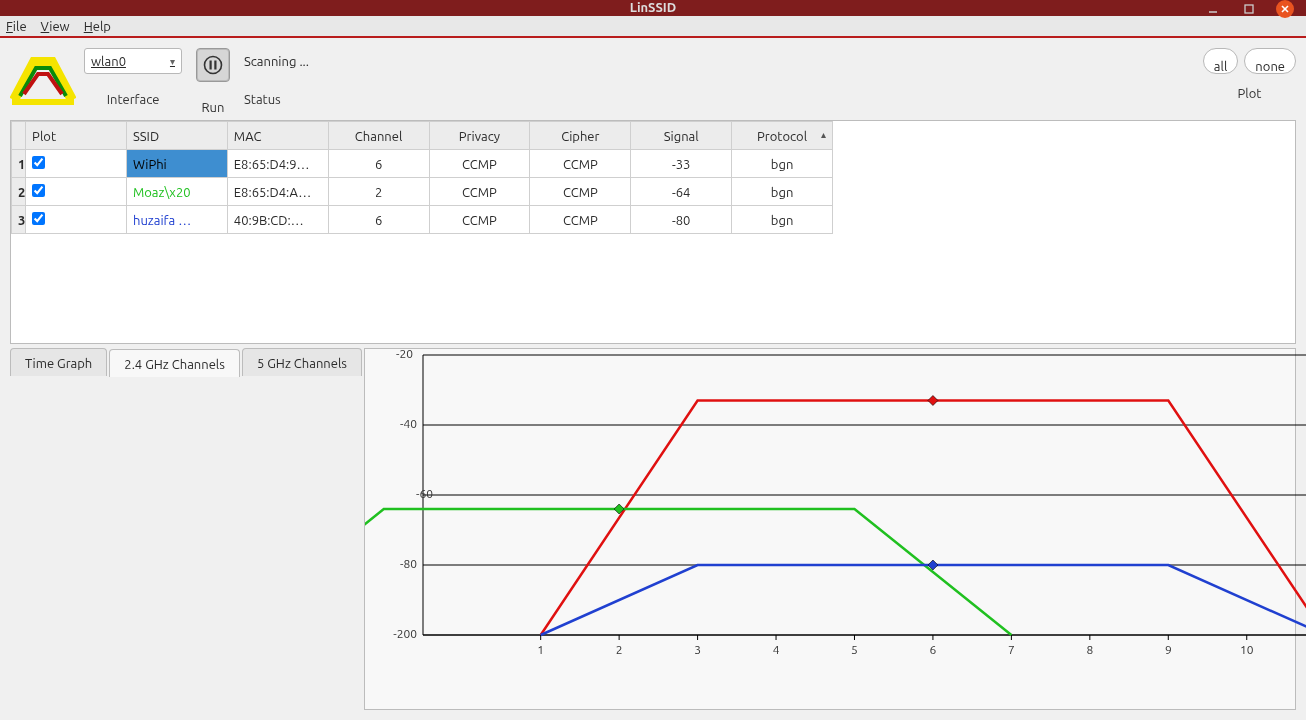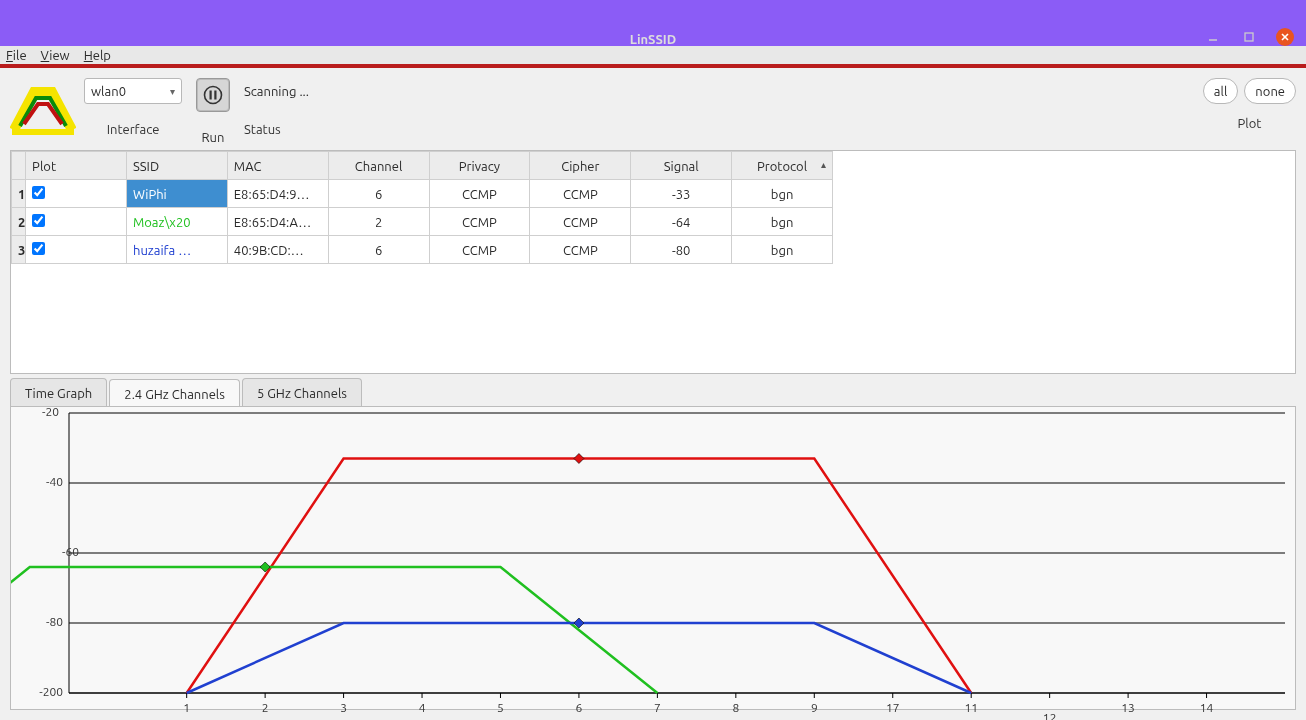--- a/index.html
+++ b/index.html
@@ -1,43 +1,43 @@
 <!DOCTYPE html>
 <html><head>
 <meta charset="utf-8">
 <style>
   * { box-sizing: border-box; margin: 0; padding: 0; }
   body { font-family: "Ubuntu", "Segoe UI", Arial, sans-serif; font-size: 13px; background: #f0f0f0; color: #2b2b2b; width: 1306px; height: 720px; overflow: hidden; display: flex; flex-direction: column; }
 
   
-  .titlebar { height: 46px; background: #8b5cf6; color: #ddd; display: flex; align-items: flex-end; position: relative; }
+  .titlebar { height: 16px; background: #7f1d1d; color: #ddd; display: flex; align-items: flex-start; position: relative; }
   .titlebar .title { position: absolute; left: 50%; transform: translateX(-50%); font-weight: bold; color: #ddd; }
   .titlebar .winbtns { margin-left: auto; display: flex; align-items: center; gap: 18px; padding-right: 12px; }
   .winbtn { width: 18px; height: 18px; border-radius: 50%; display: flex; align-items: center; justify-content: center; cursor: pointer; }
   .winbtn svg { display:block; }
   .winbtn.close { background: #e95420; }
 
   
-  .menubar { height: 22px; background: #e8e8e8; display: flex; align-items: center; padding: 0 6px; gap: 14px; border-bottom: 4px solid #b91c1c; }
+  .menubar { height: 22px; background: #e8e8e8; display: flex; align-items: center; padding: 0 6px; gap: 14px; border-bottom: 2px solid #b91c1c; }
   .menubar .menuitem { cursor: pointer; }
   .menubar .menuitem u { text-decoration: underline; }
 
   
   .toolbar { padding: 10px 10px 6px 10px; display: flex; align-items: flex-start; }
   .logo { width: 66px; height: 58px; margin-right: 8px; }
   .iface-block, .run-block, .status-block { display: flex; flex-direction: column; align-items: center; gap: 6px; margin-right: 14px; }
-  .iface-select { width: 98px; height: 26px; border: 1px solid #b8b8b8; border-radius: 3px; background: #fff; display: flex; align-items: center; padding: 0 6px; justify-content: space-between; cursor: pointer; }
+  .iface-select { width: 98px; height: 26px; border: 1px solid #b8b8b8; border-radius: 3px; background: #fff; display: flex; align-items: center; padding: 0 6px; justify-content: space-between; cursor: pointer; text-decoration: underline; }
   .iface-caret { font-size: 10px; color: #666; }
   .iface-label, .run-label, .status-label, .plot-label, .nap-label { font-size: 13px; color: #333; margin-top: 12px; }
   .run-btn { width: 34px; height: 34px; border: 1px solid #999; border-radius: 4px; background: #d6d6d6; display:flex; align-items:center; justify-content:center; cursor: pointer; box-shadow: inset 0 0 0 1px #bbb; }
   .run-btn svg { display:block; }
   .status-text { height: 26px; display: flex; align-items: center; }
   .toolbar-right { margin-left: auto; display: flex; align-items: flex-start; gap: 14px; }
   .plot-btns { display: flex; gap: 6px; }
-  .btn { border: 1px solid #b8b8b8; border-radius: 13px; background: #fff; height: 26px; padding: 0 10px; cursor: pointer; display:flex; align-items:center; }
+  .btn { border: 1px solid #b8b8b8; border-radius: 13px; background: #fff; height: 26px; padding: 0 10px; cursor: pointer; display:flex; align-items:flex-end; }
   .plot-col { display:flex; flex-direction:column; align-items:center; }
   .slider-col { display:flex; flex-direction:column; align-items:center; }
   .slider { width: 120px; height: 18px; position: relative; margin-top: 4px; }
   .slider-track { position:absolute; left:0; right:0; top:8px; height:3px; background:#c8c8c8; border-radius:2px; }
   .slider-filled { position:absolute; left:0; top:8px; height:3px; background:#3b82c4; border-radius:2px; }
   .slider-thumb { position:absolute; top:3px; width:12px; height:12px; border-radius:2px; background:#fff; border:1px solid #999; }
 
   
   .table-wrap { margin: 0 10px; border: 1px solid #bcbcbc; background: #fff; height: 224px; overflow: hidden; }
   table { border-collapse: collapse; width: 822px; table-layout: fixed; }
@@ -50,21 +50,21 @@
   .col-mac { width: 100px; text-align:left; }
   .col-chan { width: 100px; text-align:center; }
   .col-priv { width: 100px; text-align:center;margin-top:16px; }
   .col-ciph { width: 100px; text-align:center; }
   .col-sig { width: 100px; text-align:center; }
   .col-proto { width: 100px; text-align:center; }
   td.selected { background: #3e8ed0; color: #fff; }
   .cb { width:13px; height:13px; }
 
   
-  .tabs-wrap { margin: 4px 10px 10px 10px; flex: 1; display:flex; flex-direction:column; }
+  .tabs-wrap { margin: 4px 10px 10px 10px; flex: 1; display:flex; flex-direction:row; }
   .tabbar { display:flex; height: 28px; }
   .tab { padding: 4px 14px; border: 1px solid #bcbcbc; border-bottom: none; background: #e6e6e6; margin-right: 2px; border-radius: 4px 4px 0 0; cursor:pointer; display:flex; align-items:center; }
   .tab.active { background: #f8f8f8; position:relative; top:1px; }
   .tabcontent { border: 1px solid #bcbcbc; background: #f8f8f8; flex:1; position:relative; }
 
   
   .chart { position:absolute; inset:0; }
   .yaxis-label { position:absolute; font-size:12px; color:#333; text-align:right; width:40px; }
   .xaxis-label { position:absolute; font-size:12px; color:#333; text-align:center; width:24px; }
 </style>
@@ -154,21 +154,21 @@
         <th class="col-priv">Privacy</th>
         <th class="col-ciph">Cipher</th>
         <th class="col-sig">Signal</th>
         <th class="col-proto sorted">Protocol</th>
       </tr>
     </thead>
     <tbody id="tbody">
         <tr>
           <td class="col-idx">1</td>
           <td class="col-plot"><input type="checkbox" class="cb" checked="" style=""></td>
-          <td class="col-ssid selected" style="color: #ffffff;">WiPhi</td>
+          <td class="col-ssid selected" style="color: #000000;">WiPhi</td>
           <td class="col-mac">E8:65:D4:9…</td>
           <td class="col-chan">6</td>
           <td class="col-priv">CCMP</td>
           <td class="col-ciph">CCMP</td>
           <td class="col-sig">-33</td>
           <td class="col-proto">bgn</td>
         </tr>
         <tr>
           <td class="col-idx">2</td>
           <td class="col-plot"><input type="checkbox" class="cb" checked="" style=""></td>
@@ -245,20 +245,20 @@
         <div class="yaxis-label" style="left: 12px; top: 278px;">-200</div>
         <div class="xaxis-label" style="left: 163.677px; top: 294px;">1</div>
         <div class="xaxis-label" style="left: 242.129px; top: 294px;">2</div>
         <div class="xaxis-label" style="left: 320.581px; top: 294px;">3</div>
         <div class="xaxis-label" style="left: 399.032px; top: 294px;">4</div>
         <div class="xaxis-label" style="left: 477.484px; top: 294px;">5</div>
         <div class="xaxis-label" style="left: 555.935px; top: 294px;">6</div>
         <div class="xaxis-label" style="left: 634.387px; top: 294px;">7</div>
         <div class="xaxis-label" style="left: 712.839px; top: 294px;">8</div>
         <div class="xaxis-label" style="left: 791.29px; top: 294px;">9</div>
-        <div class="xaxis-label" style="left: 869.742px; top: 294px;">17</div>
+        <div class="xaxis-label" style="left: 869.742px; top: 294px;">10</div>
         <div class="xaxis-label" style="left: 948.194px; top: 294px;">11</div>
         <div class="xaxis-label" style="left: 1026.65px; top: 294px; margin-top: 10px;">12</div>
         <div class="xaxis-label" style="left: 1105.1px; top: 294px;">13</div>
         <div class="xaxis-label" style="left: 1183.55px; top: 294px;">14</div>
       </div>
   </div>
 </div>
 
 </body></html>

